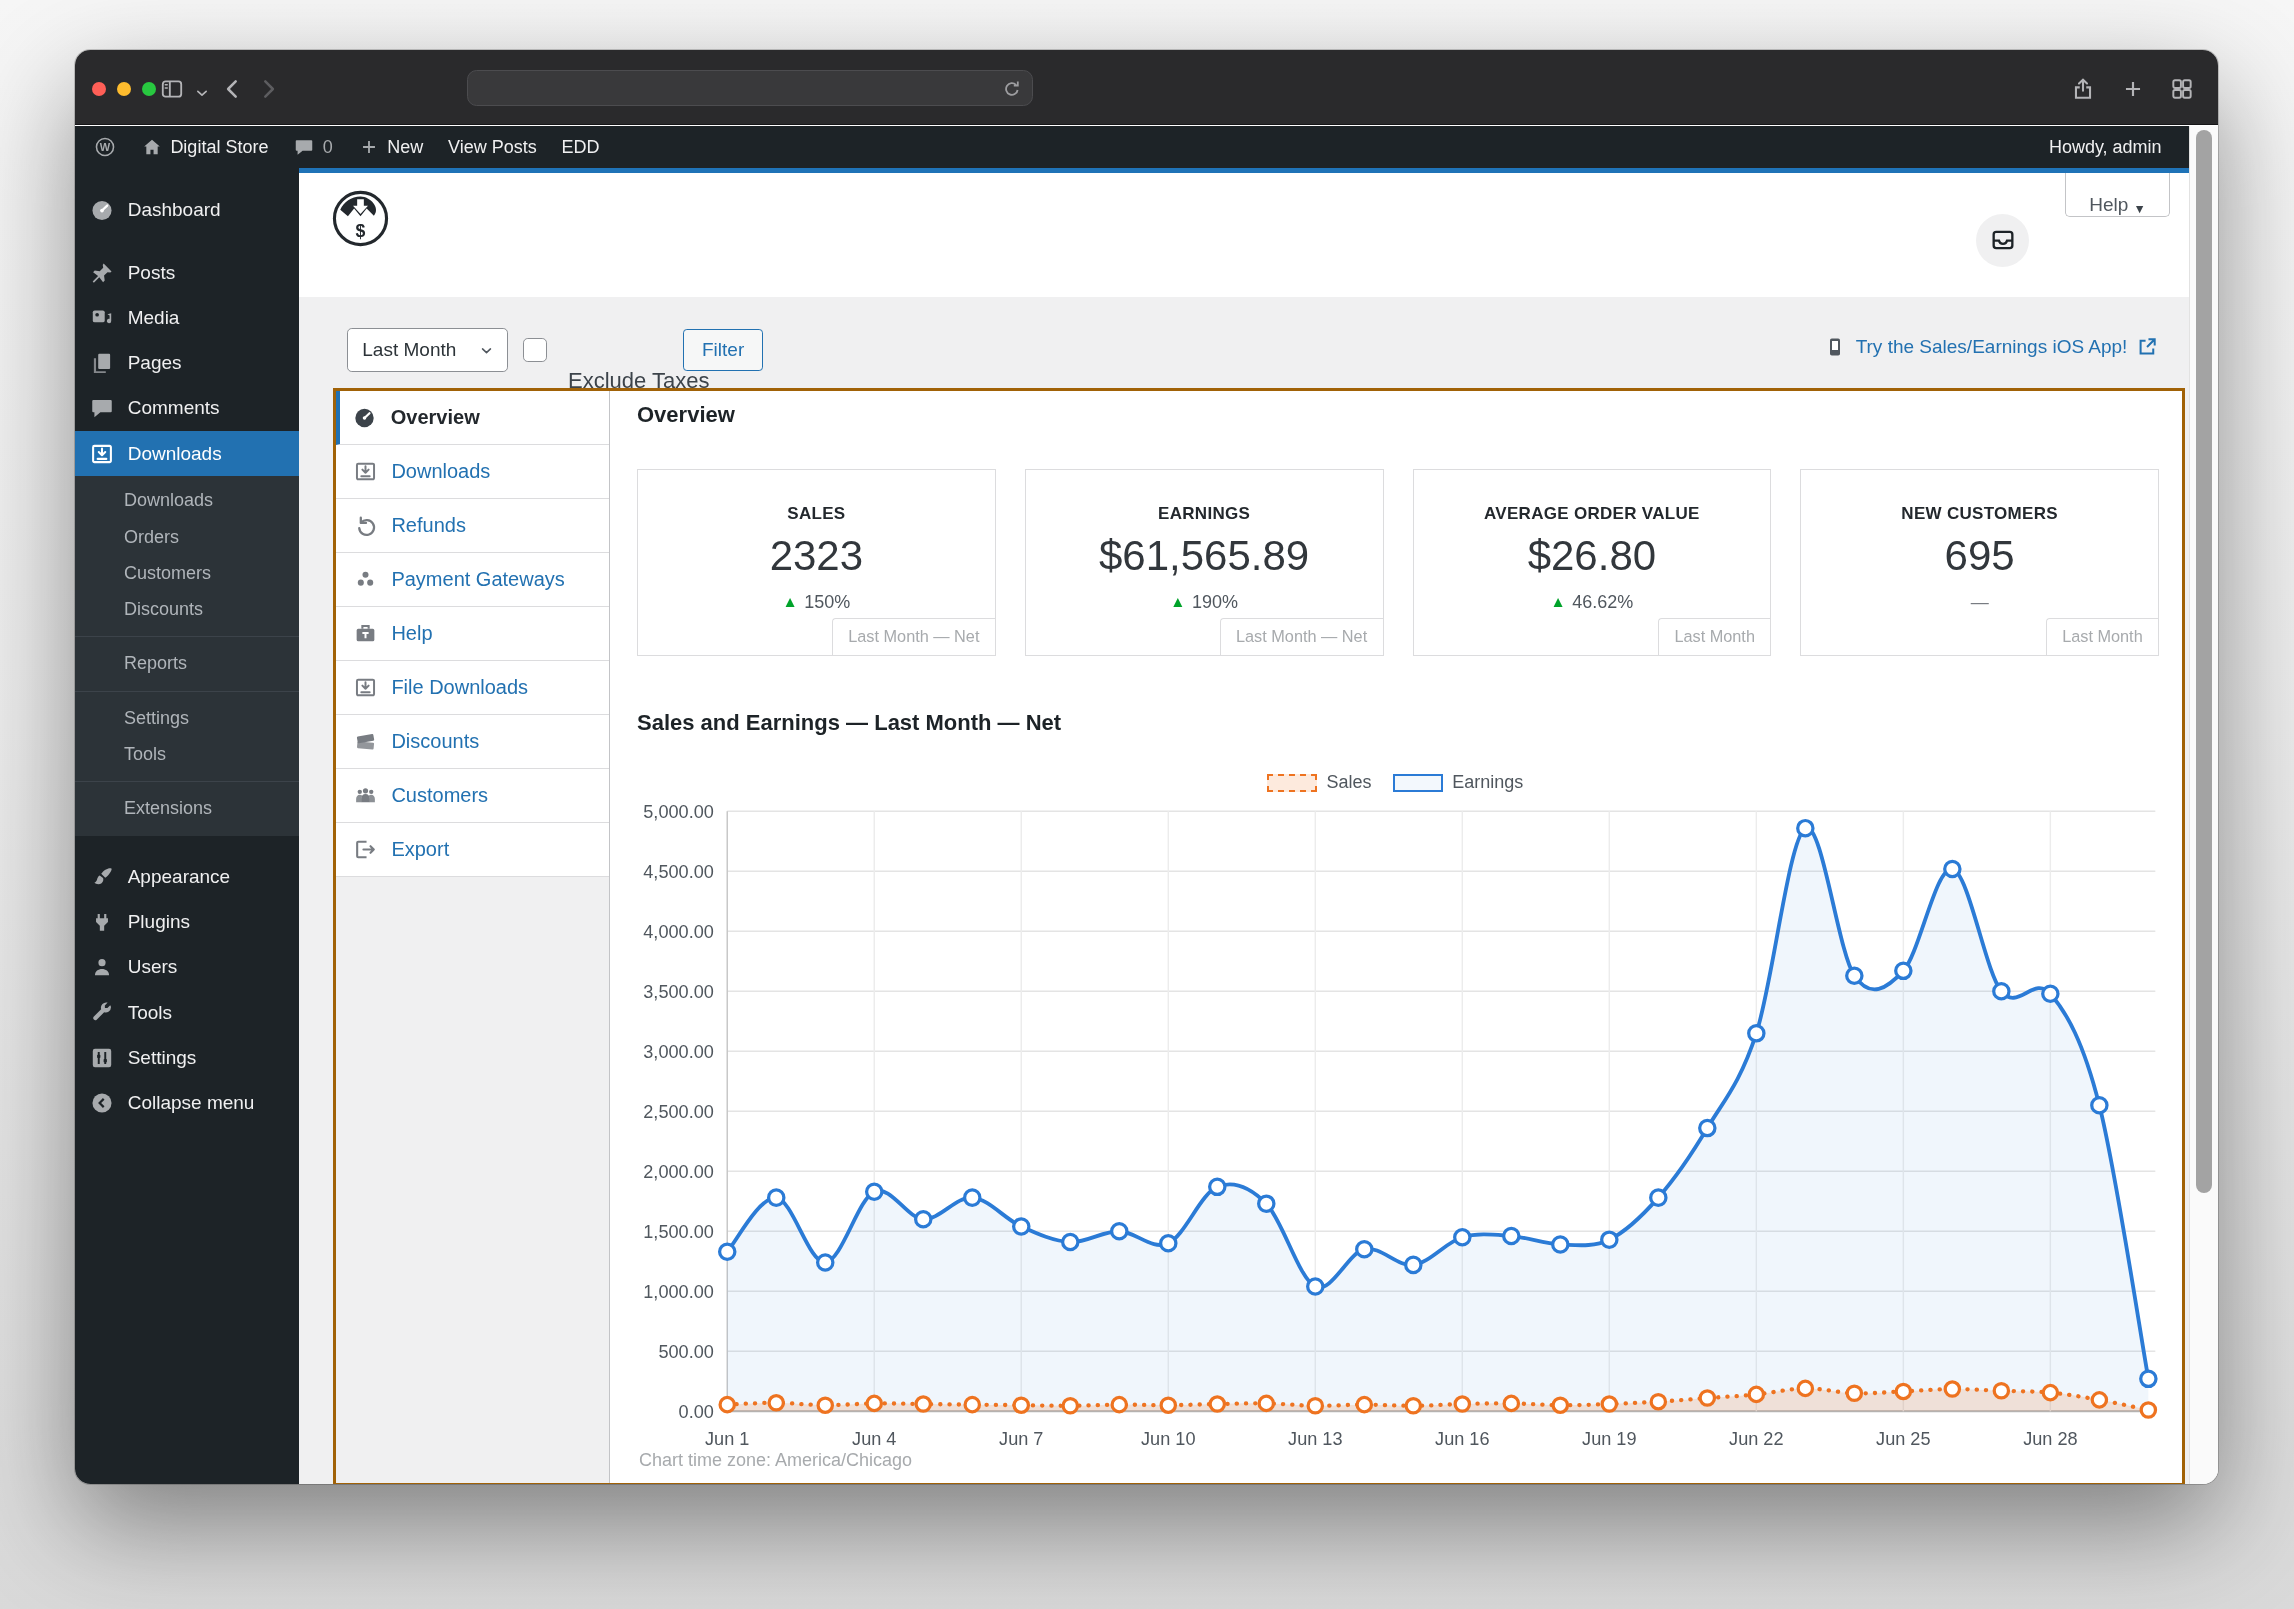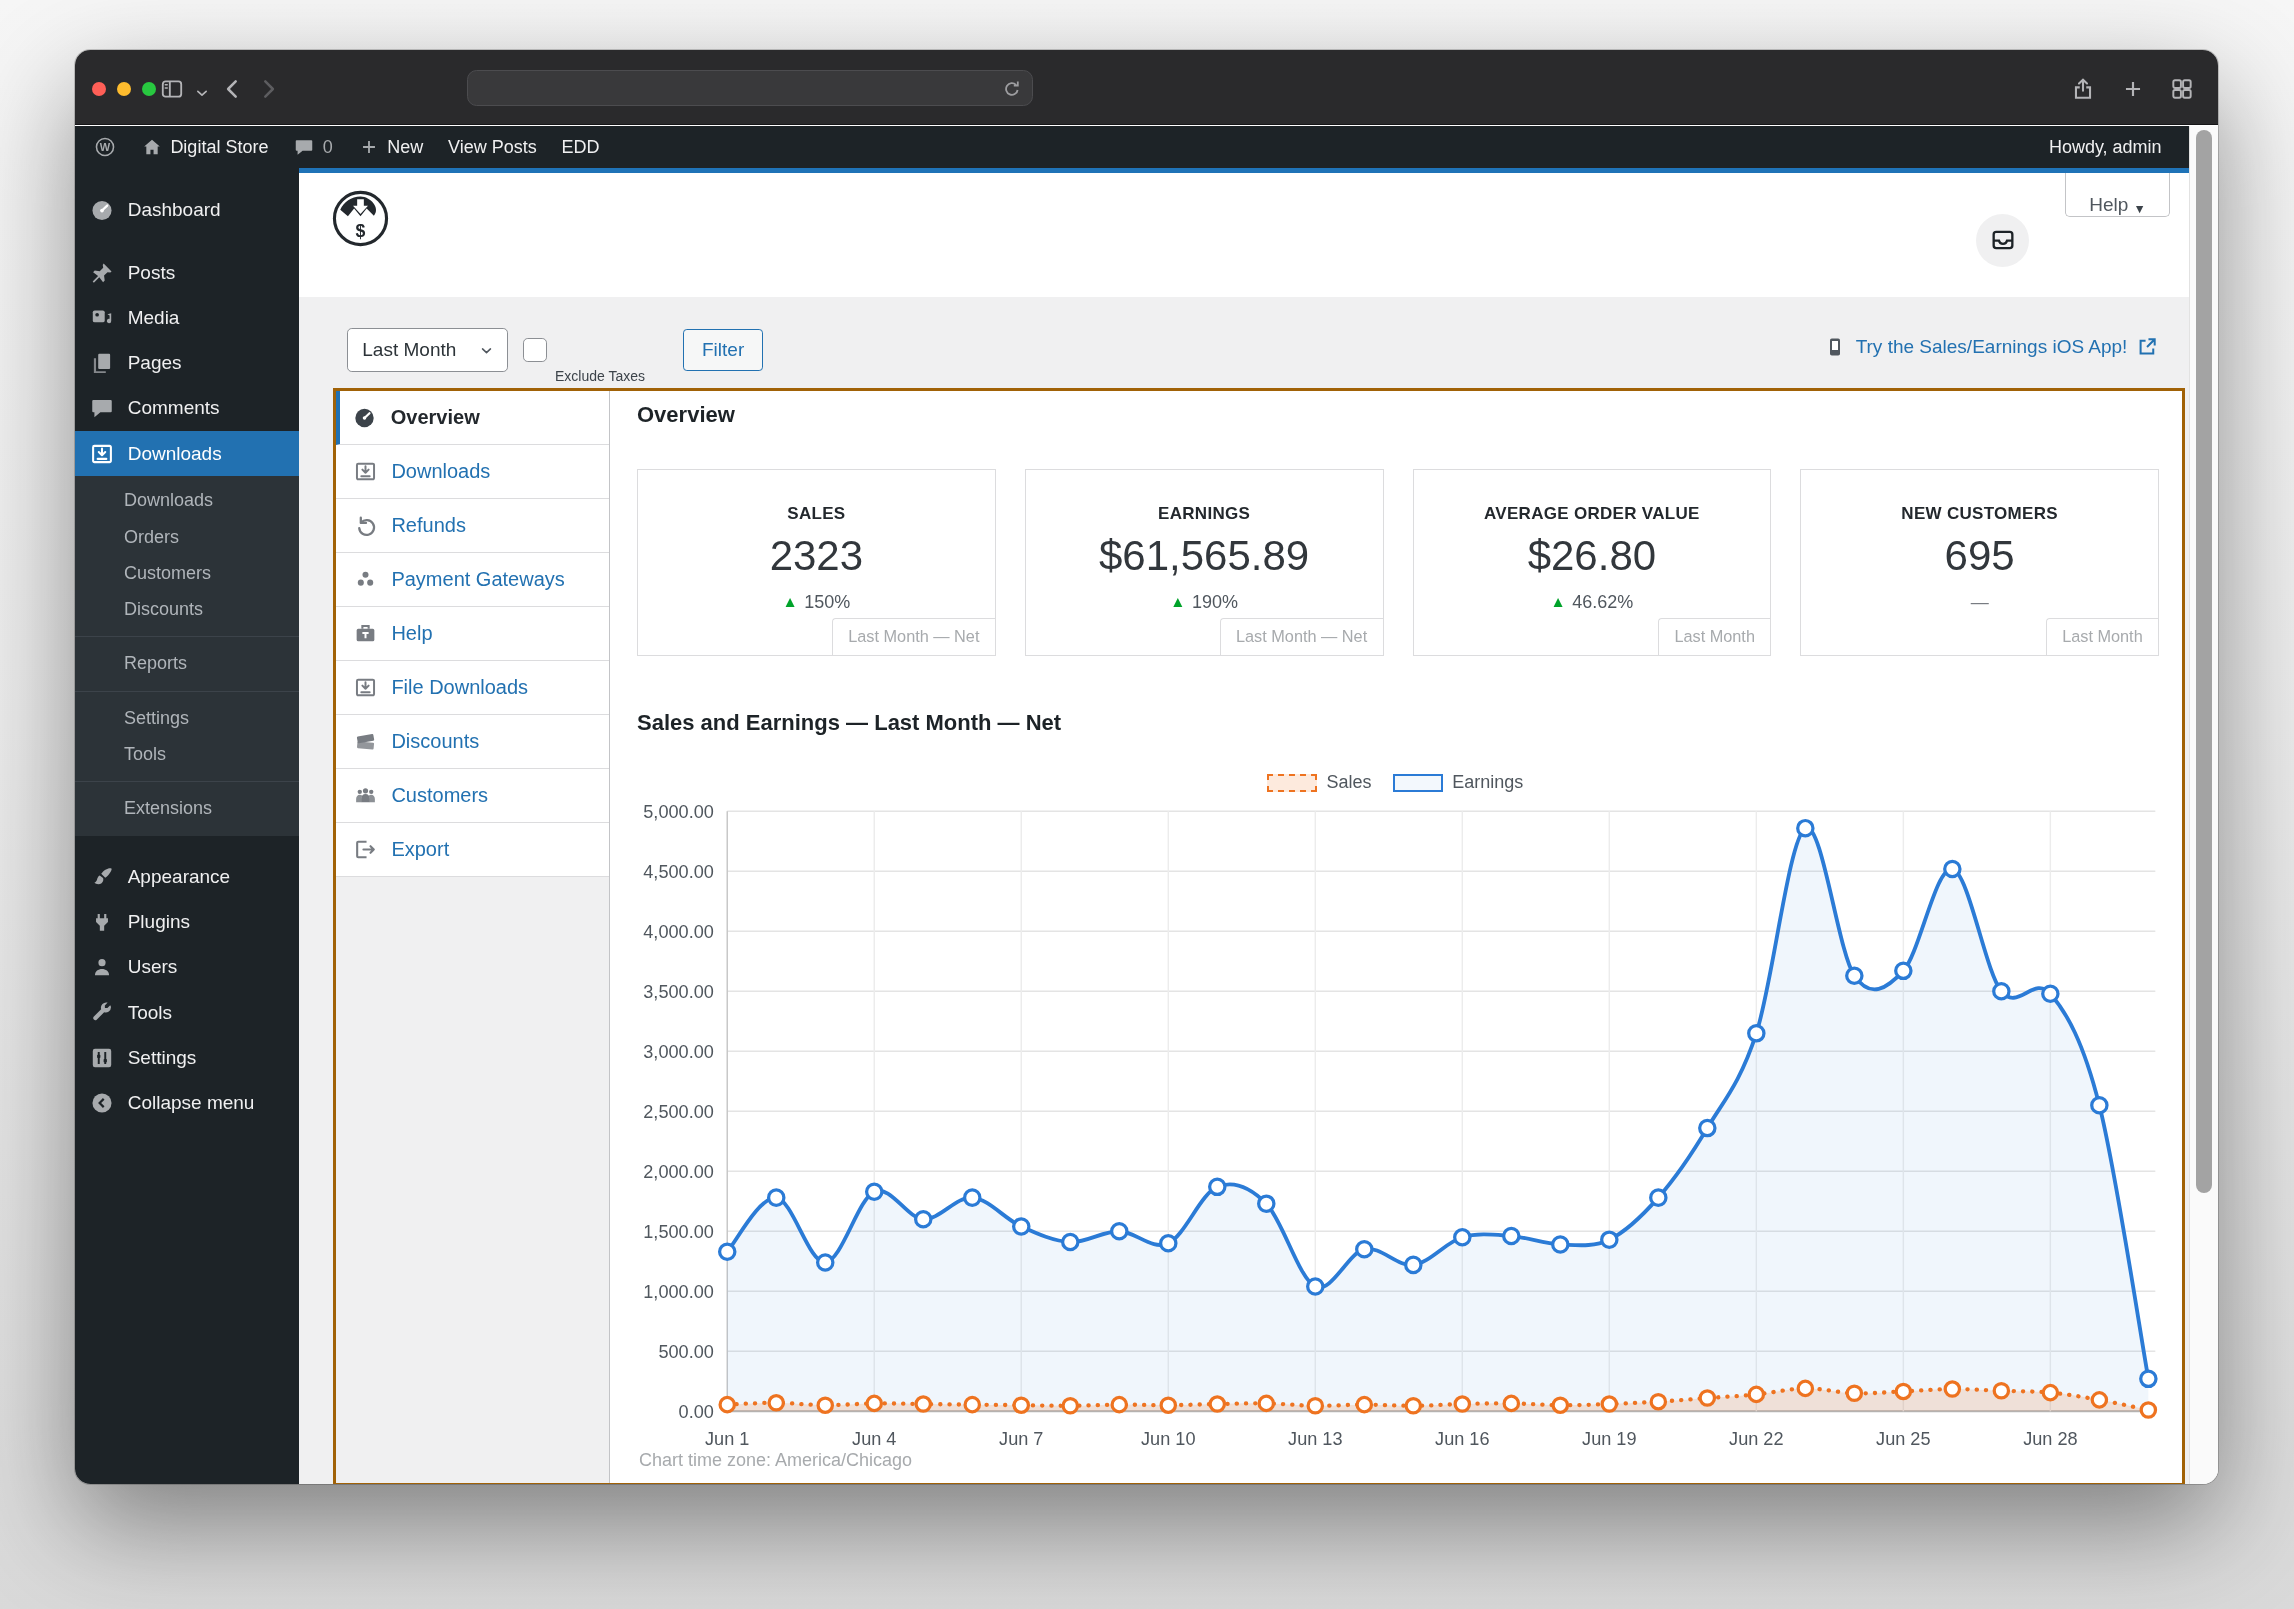--- a/index.html
+++ b/index.html
@@ -69,21 +69,21 @@
   .inbox-btn .ic { width:28px; height:28px; color:#1d2327; }
   
   .filter-row { position:absolute; top:160px; left:0; right:0; height:44px; }
   .sel {
     position:absolute; left:48px; top:0; width:161px; height:44px; background:#fff;
     border:1px solid #8c8f94; border-radius:4.8px; display:flex; align-items:center;
     padding:0 11.5px 0 14.3px; font-size:19px; color:#2c3338; cursor:pointer;
   }
   .sel .chev { margin-left:auto; width:19px; height:19px; color:#50575e; }
   .chk { position:absolute; left:224px; top:9.6px; width:24px; height:24px; background:#fff; border:1.4px solid #8c8f94; border-radius:4.8px; cursor:pointer; }
-  .chk-label { position:absolute; left:256px; top:8.6px; font-size:14px; color:#3c434a;margin-top:31px; }
+  .chk-label { position:absolute; left:269px; top:8.6px; font-size:22px; color:#3c434a;margin-top:31px; }
   .filter-btn {
     position:absolute; left:384px; top:1px; height:42px; padding:0 18px;
     background:#f6f7f7; border:1px solid #2271b1; border-radius:3.8px;
     color:#2271b1; font-size:19px; display:flex; align-items:center; cursor:pointer;
   }
   .ios-link { position:absolute; right:59px; top:6.7px; display:flex; align-items:center; gap:8.6px; cursor:pointer; }
   .ios-link .ph { width:24px; height:24px; color:#50575e; }
   .ios-link .txt { font-size:19px; color:#2271b1; }
   .ios-link .ext { width:23px; height:23px; color:#2271b1; }
   

